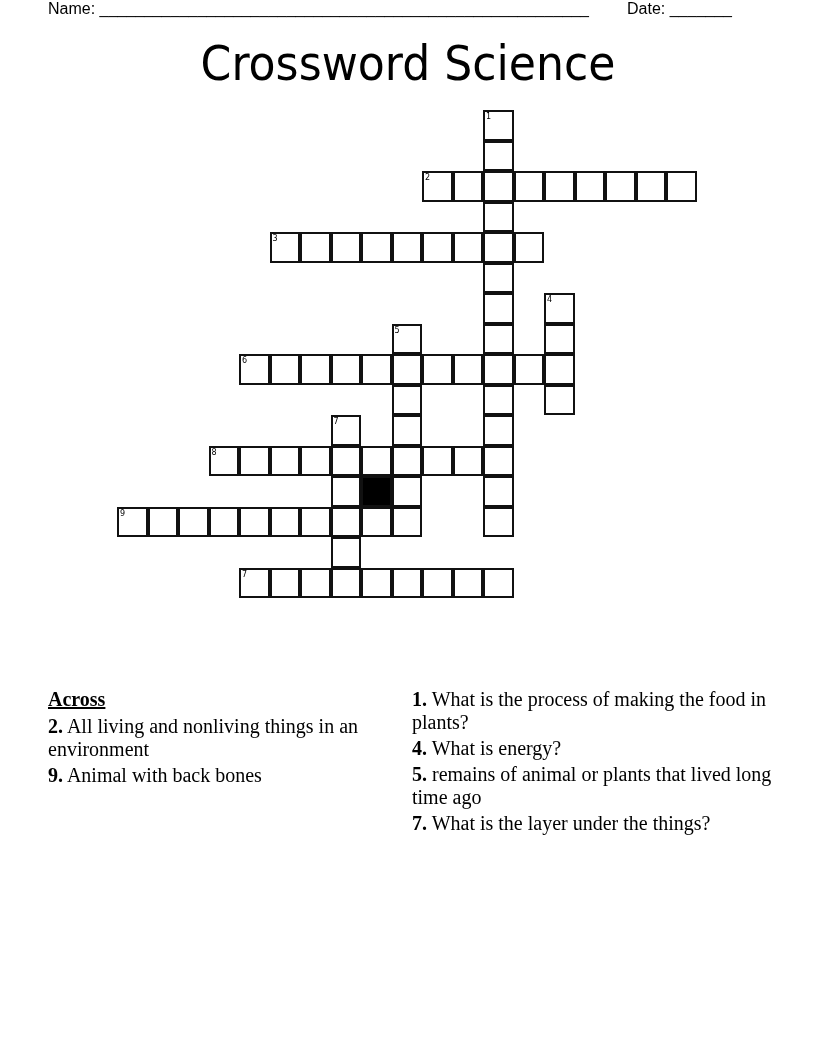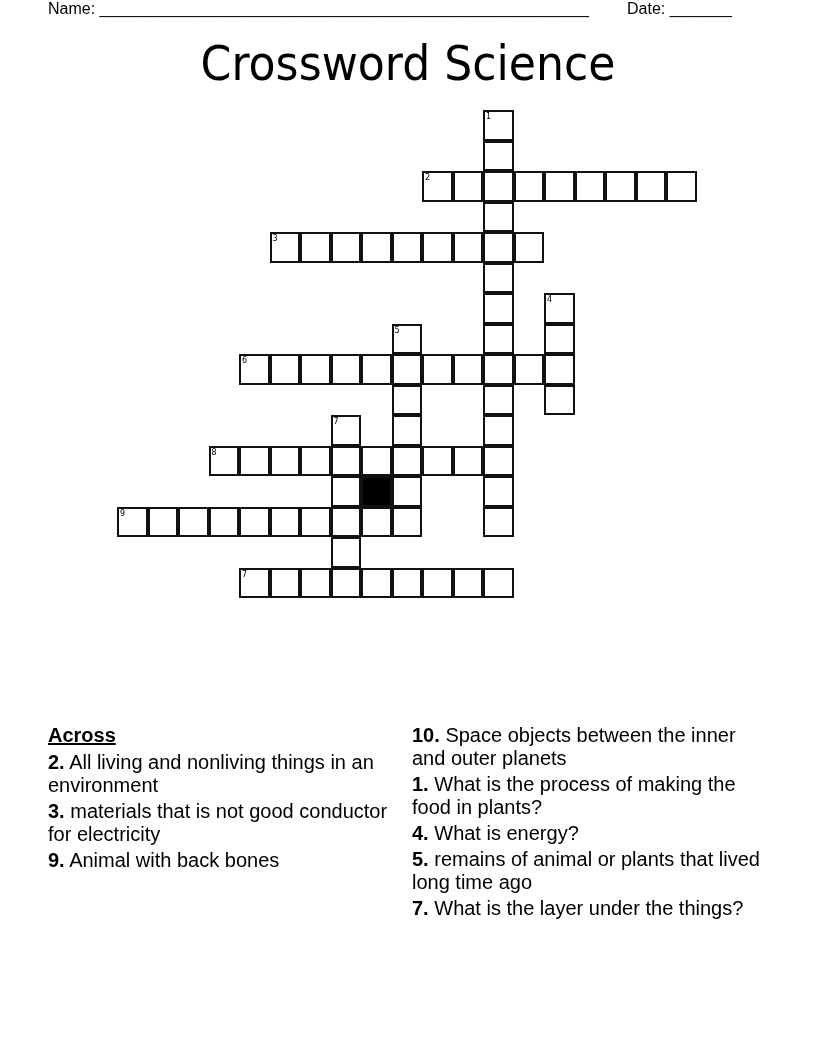--- a/index.html
+++ b/index.html
@@ -4,21 +4,21 @@
 <style>
   html, body { margin:0; padding:0; background:#ffffff; }
   body { width:816px; height:1056px; position:relative; overflow:hidden; font-family:"DejaVu Sans", sans-serif; color:#000; }
   .header-line { position:absolute; top:0; left:48px; font-family:"Liberation Sans", sans-serif; font-size:16px; line-height:18px; white-space:pre; }
   .date-line { position:absolute; top:0; left:627px; font-family:"Liberation Sans", sans-serif; font-size:16px; line-height:18px; white-space:pre; }
   .title { position:absolute; top:30px; left:0; width:816px; text-align:center; font-family:"DejaVu Sans", sans-serif; font-size:48px; line-height:66px; letter-spacing:0px; transform:scaleX(0.92); transform-origin:center; }
   #grid { position:absolute; left:0; top:0; width:816px; height:640px; }
   .cell { position:absolute; width:30.5px; height:30.5px; box-sizing:border-box; border:2px solid #111; background:#fff; }
   .cell.black { background:#000; }
   .cell .num { position:absolute; top:0px; left:1px; font-family:"DejaVu Sans", sans-serif; font-size:8px; line-height:9px; }
-  .clues { position:absolute; top:724px; font-family:Liberation Sans, sans-serif; font-size:20px; line-height:23px; }
+  .clues { position:absolute; top:688px; font-family:Liberation Serif, serif; font-size:20px; line-height:23px; }
   .clues.left { left:48px; width:340px; }
   .clues.right { left:412px; width:360px; }
   .clue-head { font-weight:bold; text-decoration:underline; margin-bottom:4px; }
   .clue { margin-bottom:3px; }
   .clue b { font-weight:bold; }
 </style>
 </head>
 <body>
 
 <div class="header-line">Name: _______________________________________________________</div>
@@ -124,23 +124,21 @@
     <div class="cell" style="left: 391.5px; top: 567.5px;"></div>
     <div class="cell" style="left: 422px; top: 567.5px;"></div>
     <div class="cell" style="left: 452.5px; top: 567.5px;"></div>
     <div class="cell" style="left: 483px; top: 567.5px;"></div>
     <div class="cell black" style="left: 361px; top: 476px;"></div>
   </div>
 
 <div class="clues left">
   <div class="clue-head">Across</div>
   <div class="clue"><b>2.</b> <span>All living and nonliving things in an environment</span></div>
-  <div class="clue"><b>3.</b> <span>materials that is not good conductor for electricity</span></div>
   <div class="clue"><b>9.</b> <span>Animal with back bones</span></div>
 </div>
 
 <div class="clues right">
-  <div class="clue"><b>10.</b> <span>Space objects between the inner and outer planets</span></div>
   <div class="clue"><b>1.</b> <span>What is the process of making the food in plants?</span></div>
   <div class="clue"><b>4.</b> <span>What is energy?</span></div>
   <div class="clue"><b>5.</b> <span>remains of animal or plants that lived long time ago</span></div>
   <div class="clue"><b>7.</b> <span>What is the layer under the things?</span></div>
 </div>
 
 </body></html>

